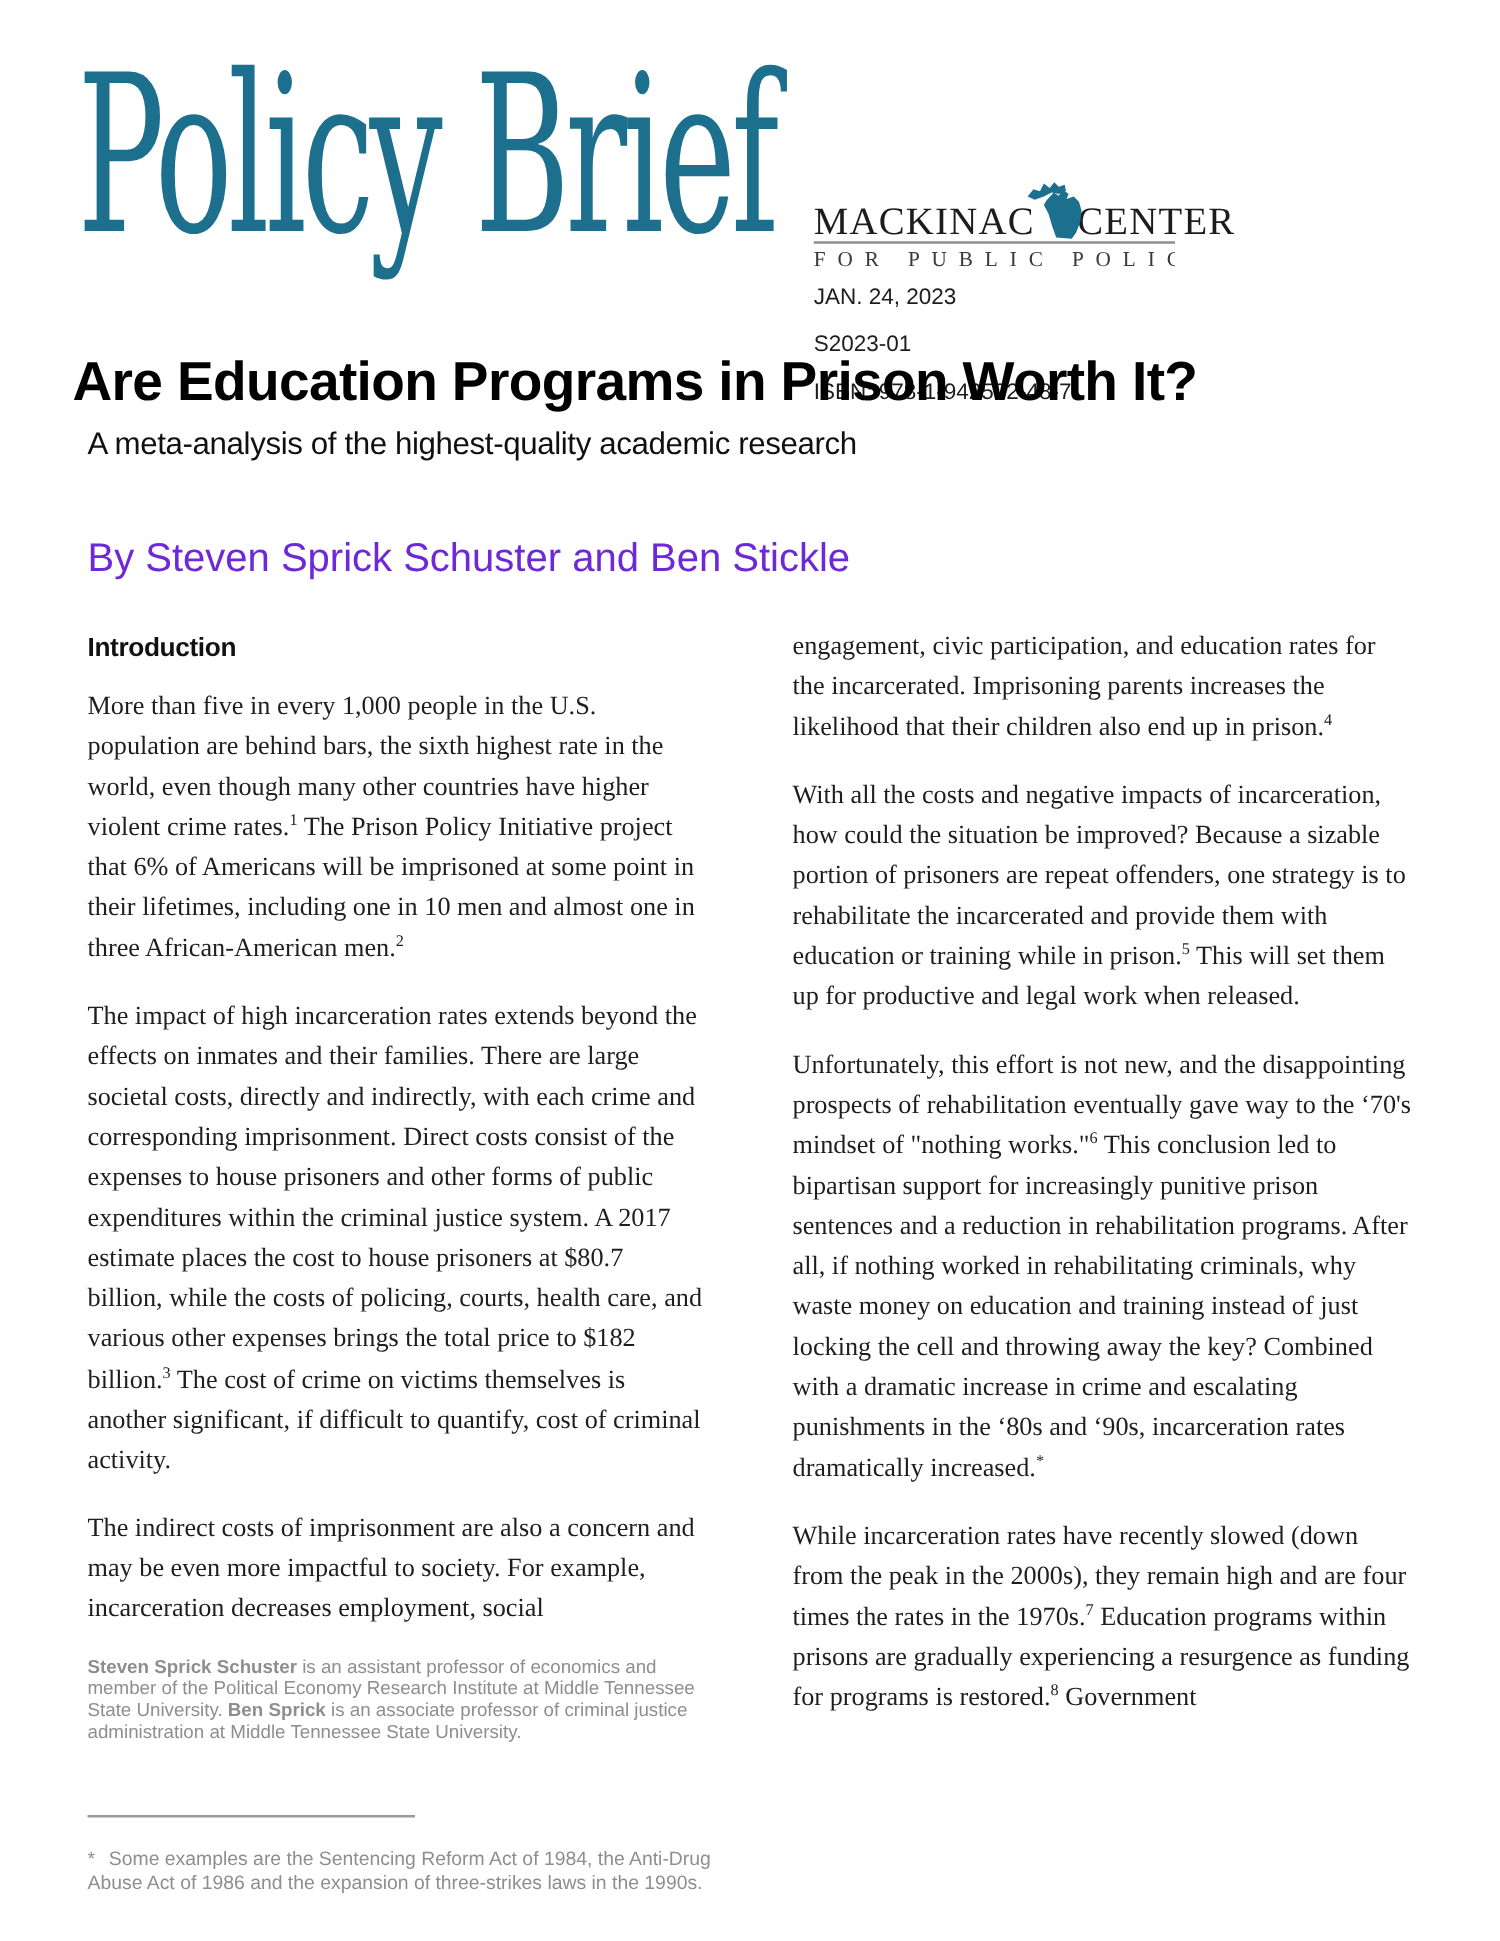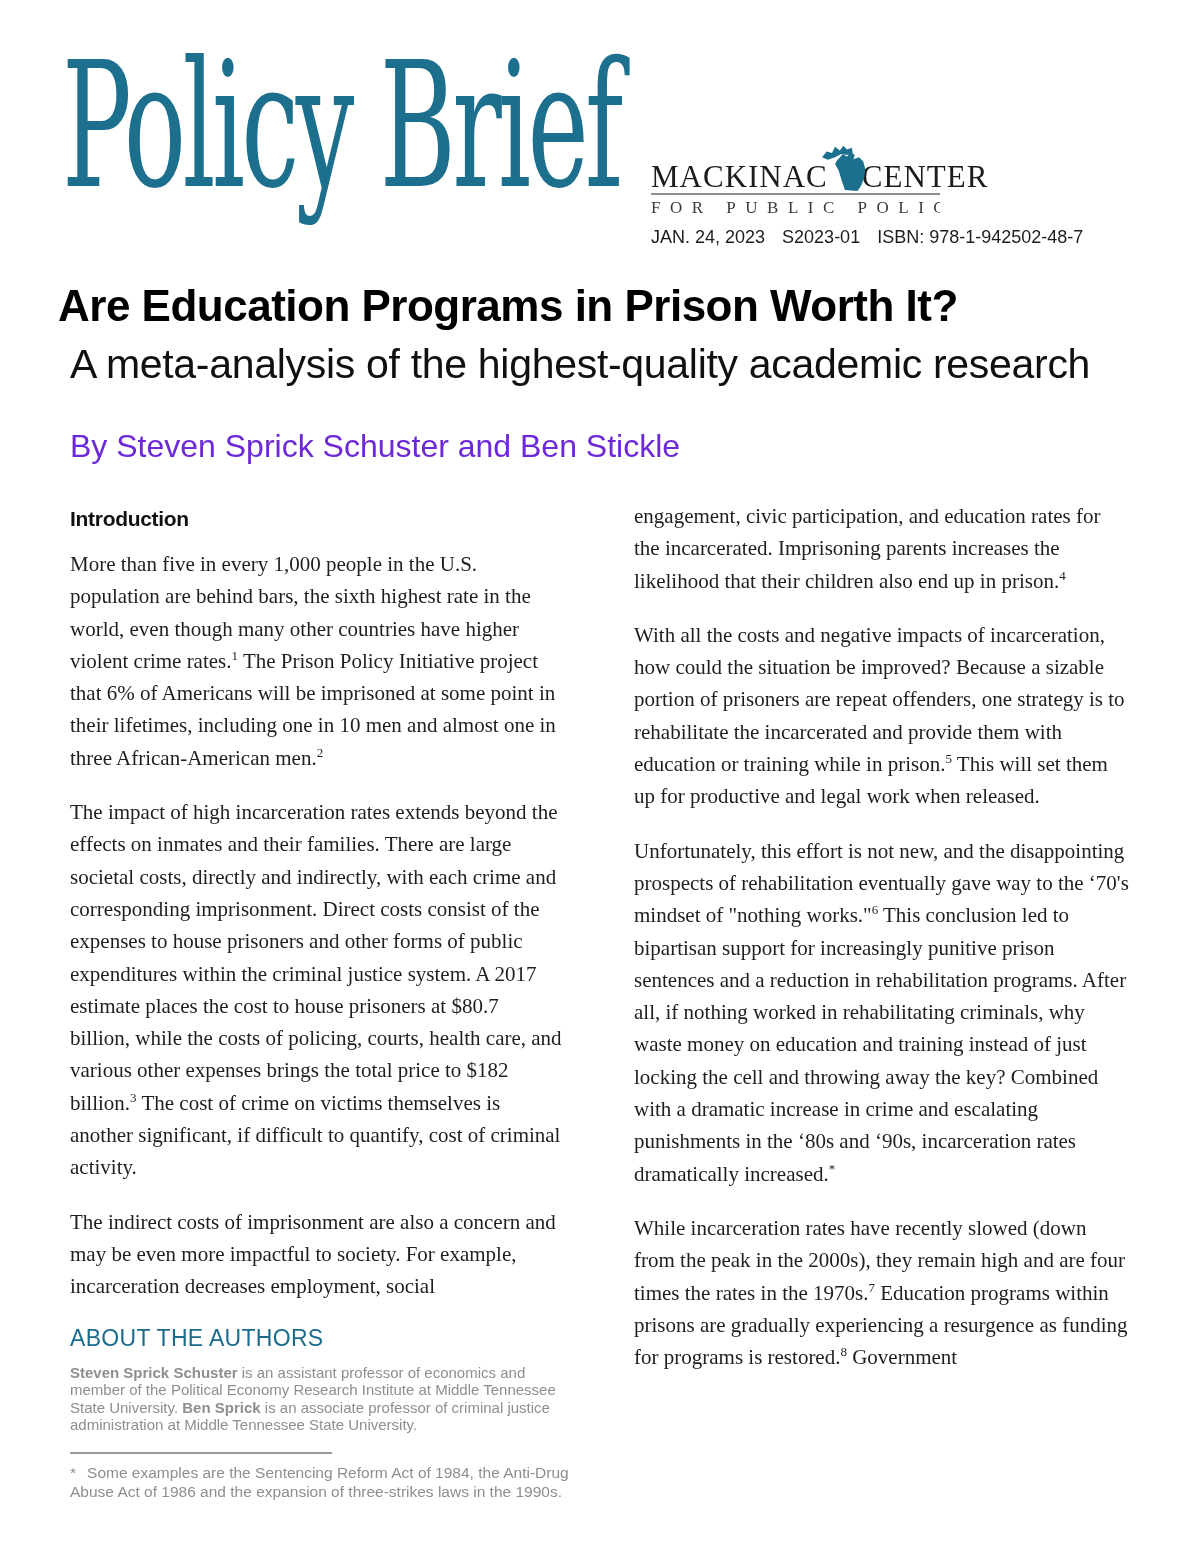--- a/index.html
+++ b/index.html
@@ -70,39 +70,40 @@
     white-space: nowrap;
     overflow: hidden;
   }
   .meta-line {
     margin-top: 9px;
     display: flex;
     gap: 17px;
     font-size: 18px;
     color: #1d1d1f;
     white-space: nowrap;
+    flex-direction: column;
   }
 
   
   .title {
     position: absolute;
     left: 58px;
     top: 281px;
     width: 1080px;
     font-size: 44px;
     font-weight: bold;
     color: #000000;
     letter-spacing: -0.5px;
   }
   .subtitle {
     position: absolute;
     left: 70px;
     top: 341px;
     width: 1080px;
-    font-size: 41px;
+    font-size: 25px;
     font-weight: 400;
     color: #101010;
     letter-spacing: -0.3px;
   }
   .byline {
     position: absolute;
     left: 70px;
     top: 428px;
     font-size: 32px;
     color: #6d28d9;
@@ -154,21 +155,21 @@
     position: absolute;
     left: 70px;
     top: 1452px;
     width: 505px;
   }
   .footnote-rule {
     width: 262px;
     border-top: 2px solid #9a9a9a;
   }
   .footnote-text {
-    margin-top: 10px;
+    margin-top: 25px;
     font-size: 15.5px;
     line-height: 18.5px;
     color: #8e8e8e;
   }
   .footnote-text .marker { padding-right: 11px; }
 </style>
 </head>
 <body>
 
 <div class="page">
@@ -195,21 +196,20 @@
 
   <h1 class="title">Are Education Programs in Prison Worth It?</h1>
   <h2 class="subtitle">A meta-analysis of the highest-quality academic research</h2>
   <div class="byline">By Steven Sprick Schuster and Ben Stickle</div>
 
   <div class="col col-left">
     <h3 class="section-heading">Introduction</h3>
     <p class="body-par"><span>More than five in every 1,000 people in the U.S. population are behind bars, the sixth highest rate in the world, even though many other countries have higher violent crime rates.</span><sup>1</sup><span> The Prison Policy Initiative project that 6% of Americans will be imprisoned at some point in their lifetimes, including one in 10 men and almost one in three African-American men.</span><sup>2</sup></p>
     <p class="body-par"><span>The impact of high incarceration rates extends beyond the effects on inmates and their families. There are large societal costs, directly and indirectly, with each crime and corresponding imprisonment. Direct costs consist of the expenses to house prisoners and other forms of public expenditures within the criminal justice system. A 2017 estimate places the cost to house prisoners at $80.7 billion, while the costs of policing, courts, health care, and various other expenses brings the total price to $182 billion.</span><sup>3</sup><span> The cost of crime on victims themselves is another significant, if difficult to quantify, cost of criminal activity.</span></p>
     <p class="body-par"><span>The indirect costs of imprisonment are also a concern and may be even more impactful to society. For example, incarceration decreases employment, social</span></p>
-    <div class="about-heading">ABOUT THE AUTHORS</div>
     <div class="about-text"><b>Steven Sprick Schuster</b><span> is an assistant professor of economics and member of the Political Economy Research Institute at Middle Tennessee State University. </span><b>Ben Sprick</b><span> is an associate professor of criminal justice administration at Middle Tennessee State University.</span></div>
   </div>
 
   <div class="col col-right">
     <p class="body-par"><span>engagement, civic participation, and education rates for the incarcerated. Imprisoning parents increases the likelihood that their children also end up in prison.</span><sup>4</sup></p>
     <p class="body-par"><span>With all the costs and negative impacts of incarceration, how could the situation be improved? Because a sizable portion of prisoners are repeat offenders, one strategy is to rehabilitate the incarcerated and provide them with education or training while in prison.</span><sup>5</sup><span> This will set them up for productive and legal work when released.</span></p>
     <p class="body-par"><span>Unfortunately, this effort is not new, and the disappointing prospects of rehabilitation eventually gave way to the ‘70's mindset of "nothing works."</span><sup>6</sup><span> This conclusion led to bipartisan support for increasingly punitive prison sentences and a reduction in rehabilitation programs. After all, if nothing worked in rehabilitating criminals, why waste money on education and training instead of just locking the cell and throwing away the key? Combined with a dramatic increase in crime and escalating punishments in the ‘80s and ‘90s, incarceration rates dramatically increased.</span><sup>*</sup></p>
     <p class="body-par"><span>While incarceration rates have recently slowed (down from the peak in the 2000s), they remain high and are four times the rates in the 1970s.</span><sup>7</sup><span> Education programs within prisons are gradually experiencing a resurgence as funding for programs is restored.</span><sup>8</sup><span> Government</span></p>
   </div>
 

